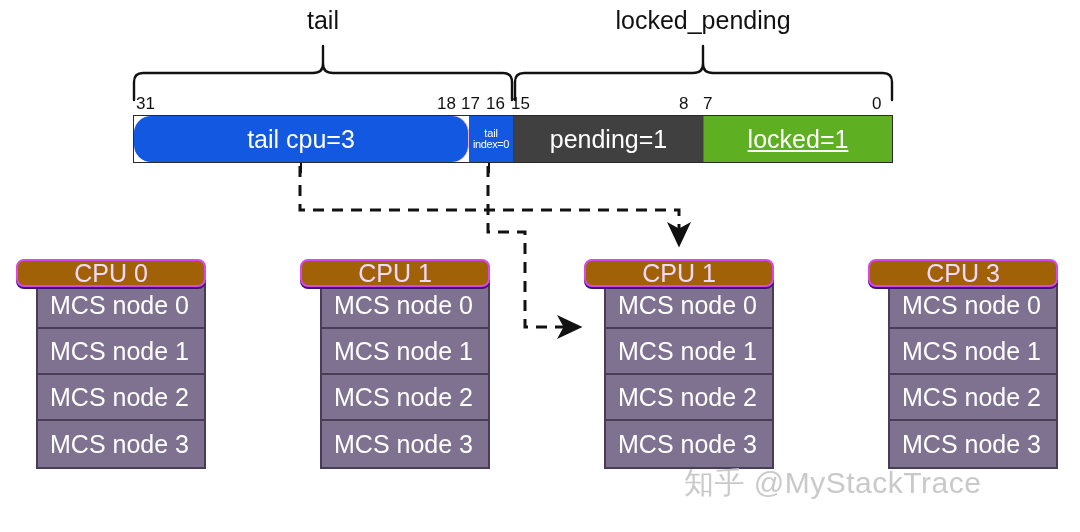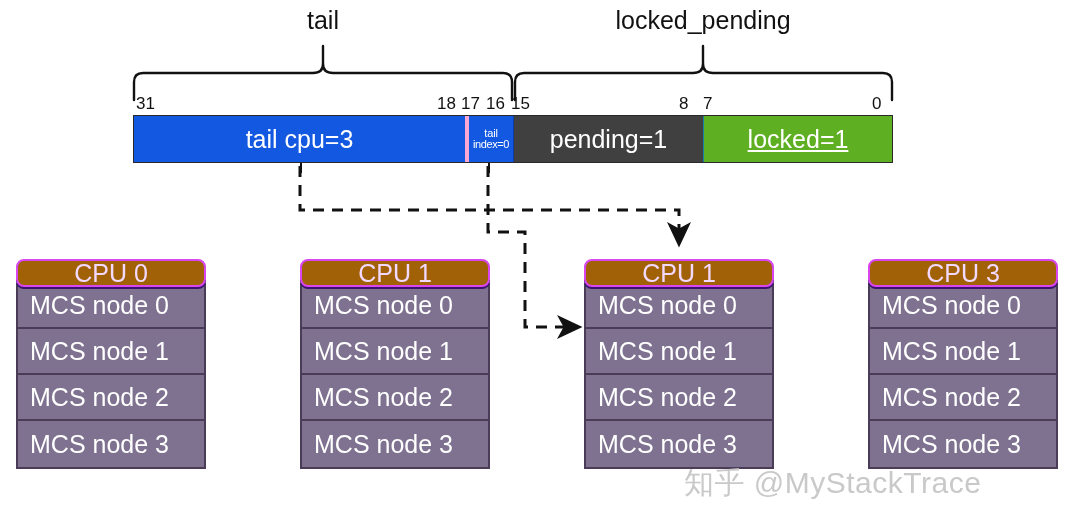--- a/index.html
+++ b/index.html
@@ -45,21 +45,21 @@
   .seg{
     box-sizing:border-box;
     display:flex;
     align-items:center;
     justify-content:center;
     color:#ffffff;
     font-size:25px;
     white-space:nowrap;
     overflow:hidden;
   }
-  .seg-tailcpu{background:#1358e0;flex:0 0 335px;border-right:4px solid #f9a8d4;}
+  .seg-tailcpu{background:#1358e0;flex:0 0 335px;border-right:1px solid #f9a8d4;border-radius:17px;}
   .seg-tailidx{
     background:#1358e0;flex:0 0 45px;border-right:1px solid #0b3ea8;
     flex-direction:column;line-height:1.02;justify-content:center;
   }
   .seg-tailidx .l1{font-size:11px;letter-spacing:-0.2px;}
   .seg-tailidx .l2{font-size:11px;letter-spacing:-0.4px;}
   .seg-pending{background:#404040;flex:0 0 190px;border-right:1px solid #1a7fa8;}
   .seg-locked{background:#5faf22;flex:1 1 auto;text-decoration:underline;}
 
   
@@ -85,21 +85,21 @@
     display:flex;align-items:center;justify-content:center;
     position:relative;z-index:2;
     box-shadow:0 2px 0 #3d1170;
   }
   .mcs-stack{
     margin-top:-4px;
     border:2px solid #4a3b57;
     border-top:none;
     box-sizing:border-box;
     background:#3b82f6;
-    position:relative;z-index:1;
+    position:relative;z-index:1;margin-left:20px;
   }
   .mcs-row{
     height:46px;
     background:#7e7290;
     border-bottom:2px solid #4a3b57;
     box-sizing:border-box;
     color:#ffffff;
     font-size:25px;
     display:flex;align-items:center;
     padding-left:12px;

